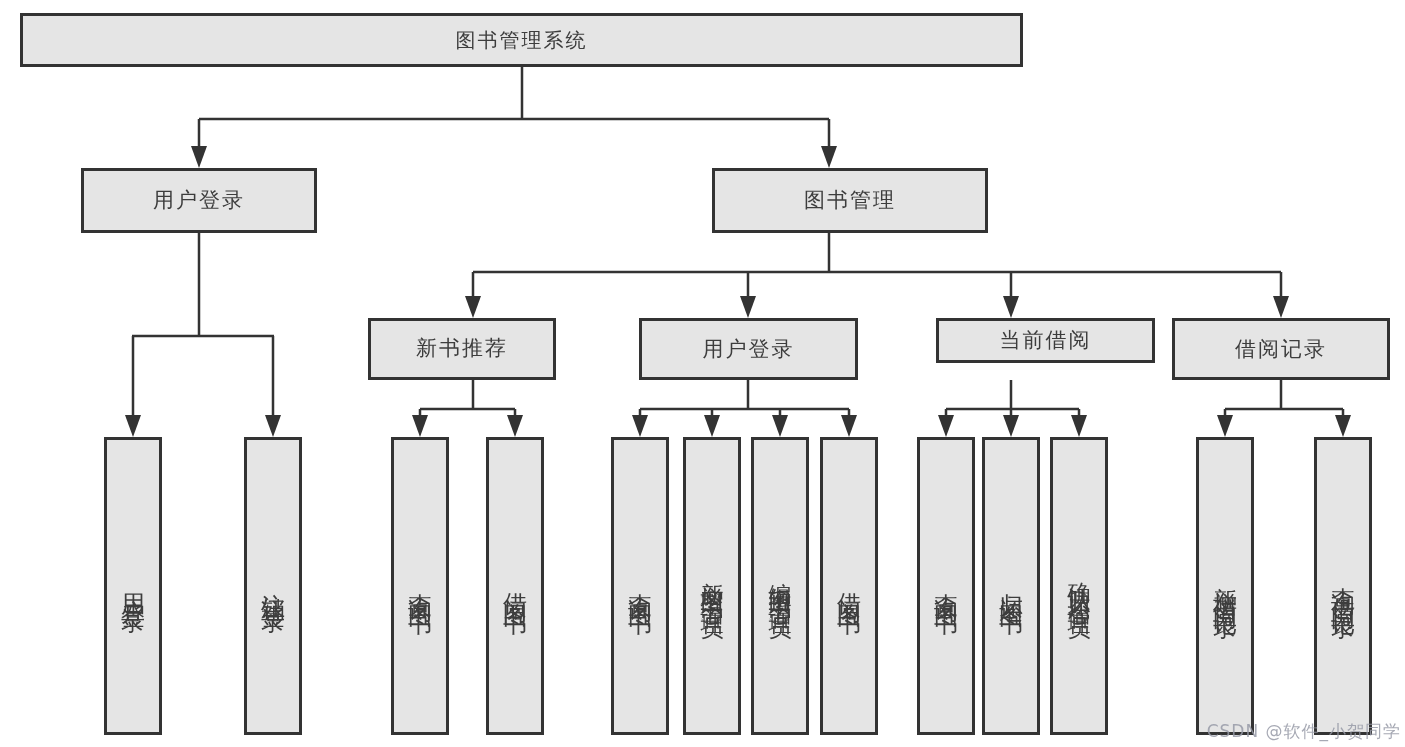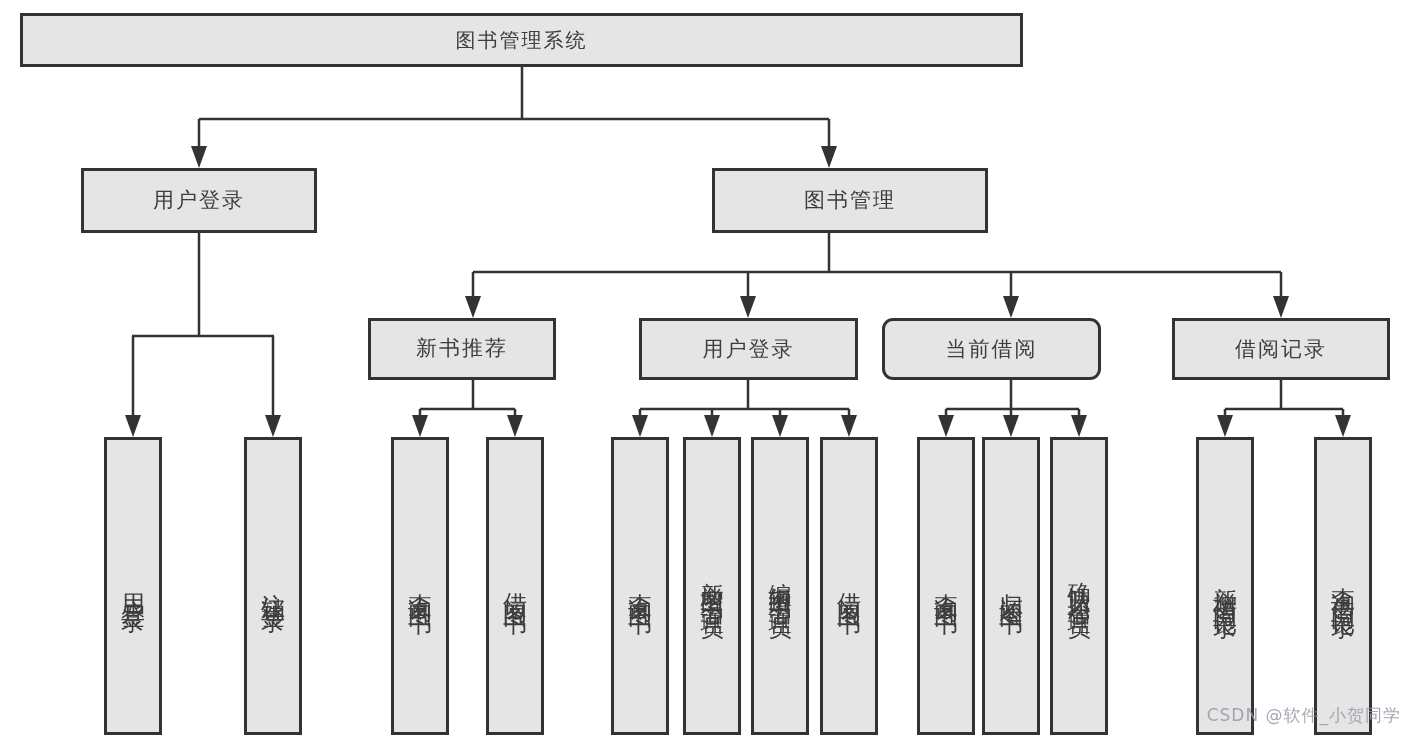--- a/index.html
+++ b/index.html
@@ -46,21 +46,21 @@
     letter-spacing: 6px;
     line-height: 1;
   }
   .vbox.long .label {
     letter-spacing: 5px;
     font-size: 23px;
   }
   .watermark {
     position: absolute;
     right: 4px;
-    bottom: 20px;
+    bottom: 4px;
     font-size: 17px;
     color: rgba(150, 154, 167, 0.85);
     z-index: 3;
     letter-spacing: 1px;
     white-space: nowrap;
   }
 </style>
 </head>
 <body>
 
@@ -116,21 +116,21 @@
   <div class="node hbox" style="left:712px; top:168px; width:276px; height:65px;">
     <span class="label">图书管理</span>
   </div>
 
   <div class="node hbox" style="left:368px; top:318px; width:188px; height:62px;font-family:Liberation Mono, monospace;">
     <span class="label">新书推荐</span>
   </div>
   <div class="node hbox" style="left:639px; top:318px; width:219px; height:62px;">
     <span class="label">用户登录</span>
   </div>
-  <div class="node hbox" style="left:882px; top:318px; width:219px; height:62px;border-radius:11px;">
+  <div class="node hbox" style="left:936px; top:318px; width:219px; height:45px;">
     <span class="label">当前借阅</span>
   </div>
   <div class="node hbox" style="left:1172px; top:318px; width:218px; height:62px;text-align:center;">
     <span class="label">借阅记录</span>
   </div>
 
   <div class="node vbox" style="left:104px; top:437px; width:58px; height:298px;">
     <span class="label">用户登录</span>
   </div>
   <div class="node vbox" style="left:244px; top:437px; width:58px; height:298px;">

